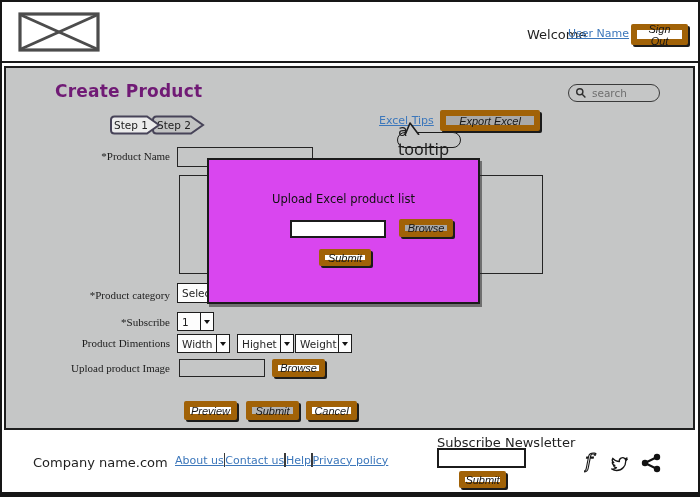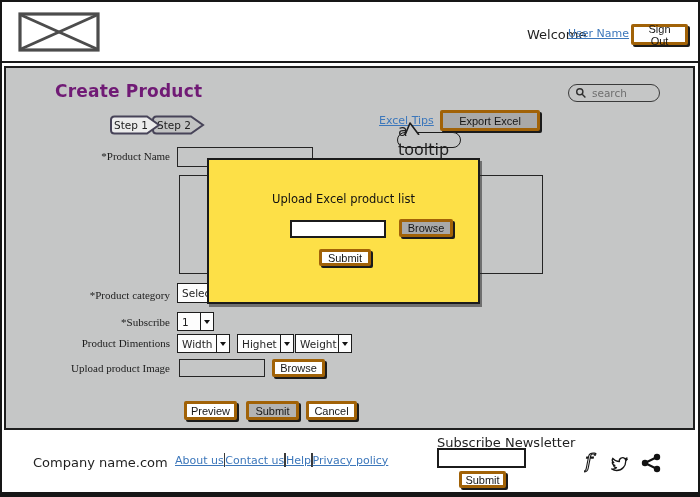--- a/index.html
+++ b/index.html
@@ -4,22 +4,22 @@
 <style>
   html,body{margin:0;padding:0;background:#e9e9e9;}
   *{box-sizing:border-box;}
   body{font-family:"DejaVu Sans", sans-serif;color:#1f1f1f;}
   #page{position:relative;width:700px;height:497px;background:#ffffff;overflow:hidden;}
   .abs{position:absolute;}
 
   
   #header{left:0;top:0;width:700px;height:63px;background:#fff;border-bottom:2px solid #1b1b1b;}
   .sketch-btn{display:flex;align-items:center;justify-content:center;
-    background:#fff;border:3px solid #a16207;box-shadow:2px 2px 0 #1b1b1b;
-    font-size:11px;color:#161616;cursor:pointer;border-radius:2px;}
+    background:#fff;border:6px solid #a16207;box-shadow:2px 2px 0 #1b1b1b;
+    font-size:11px;color:#161616;cursor:pointer;border-radius:2px;font-style:italic;}
   .link{color:#3c77bb;text-decoration:underline;font-size:11px;cursor:pointer;}
   .plain{font-size:13px;color:#1f1f1f;}
 
   
   #main{left:4px;top:66px;width:691px;height:364px;background:#c5c6c6;border:2px solid #1f1f1f;}
   #page-title{left:49px;top:13px;font-size:17px;font-weight:600;color:#701a75;letter-spacing:.2px;}
   #search-box{left:562px;top:16px;width:92px;height:18px;border:1.6px solid #3a3a3a;border-radius:9px;
     display:flex;align-items:center;padding:0 6px;gap:3px;background:transparent;}
   #search-input{border:none;outline:none;background:transparent;width:62px;font-size:10.5px;color:#333;
     font-family:"DejaVu Sans",sans-serif;}
@@ -35,21 +35,21 @@
   .wf-select .arrow-seg{width:13px;border-left:1.6px solid #1c1c1c;display:flex;align-items:center;justify-content:center;}
   .tri-down{width:0;height:0;border-left:3.5px solid transparent;border-right:3.5px solid transparent;border-top:4.5px solid #111;}
 
   .gray-btn{background:#a9a9a9;}
   .mid-gray-btn{background:#b3b3b3;}
 
   #tooltip{left:391px;top:64px;width:64px;height:16px;border:1.6px solid #1c1c1c;border-radius:8px;
     display:flex;align-items:center;justify-content:flex-end;font-size:16px;color:#222;background:#c5c6c6;}
 
   
-  #modal{left:201px;top:90px;width:273px;height:146px;background:#fde047;border:2px solid #1b1b1b;
+  #modal{left:201px;top:90px;width:273px;height:146px;background:#d946ef;border:2px solid #1b1b1b;
     box-shadow:2px 3px 0 rgba(40,40,40,.55);z-index:10;}
   #modal-title{width:100%;top:32px;text-align:center;font-size:11.5px;color:#111;}
   .white-input{background:#fff;border:2px solid #1b1b1b;}
 
   
   #footer{left:0;top:431px;width:700px;height:66px;background:#fff;}
   .divider{width:1.6px;height:14px;background:#3a3a3a;}
 
   #border-overlay{left:0;top:0;width:700px;height:497px;border:2px solid #161616;border-bottom-width:5px;pointer-events:none;z-index:50;}
 </style>

